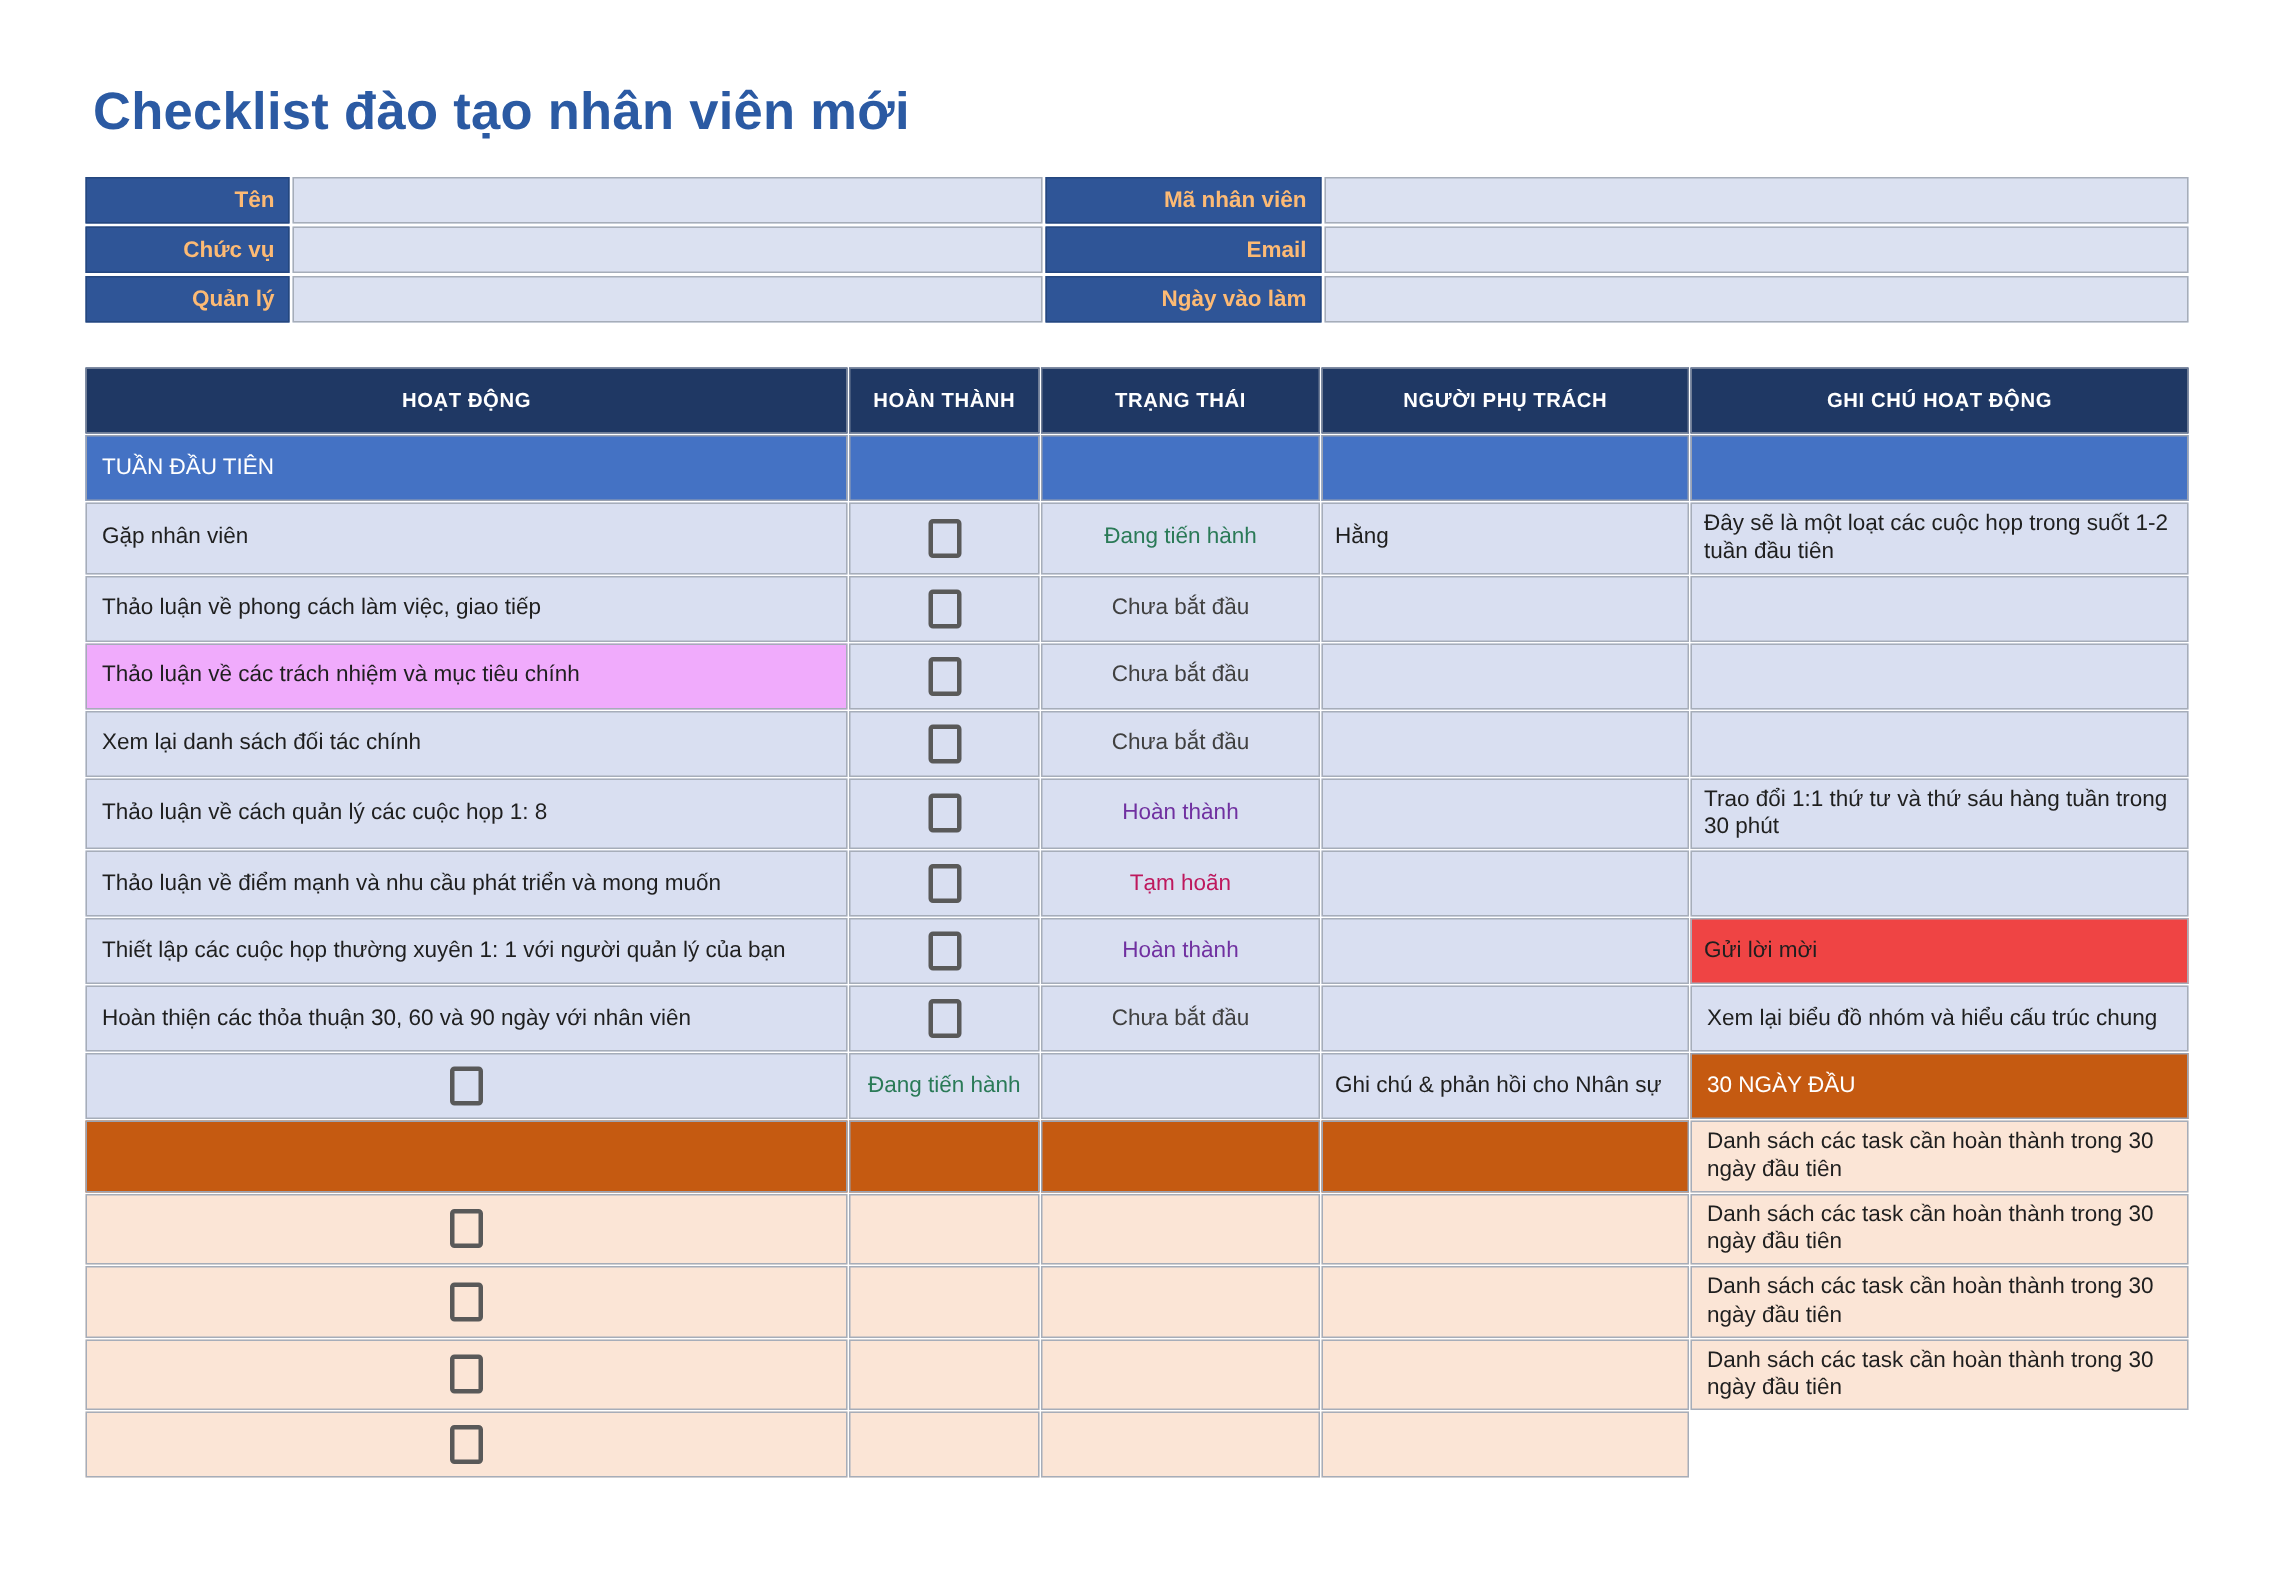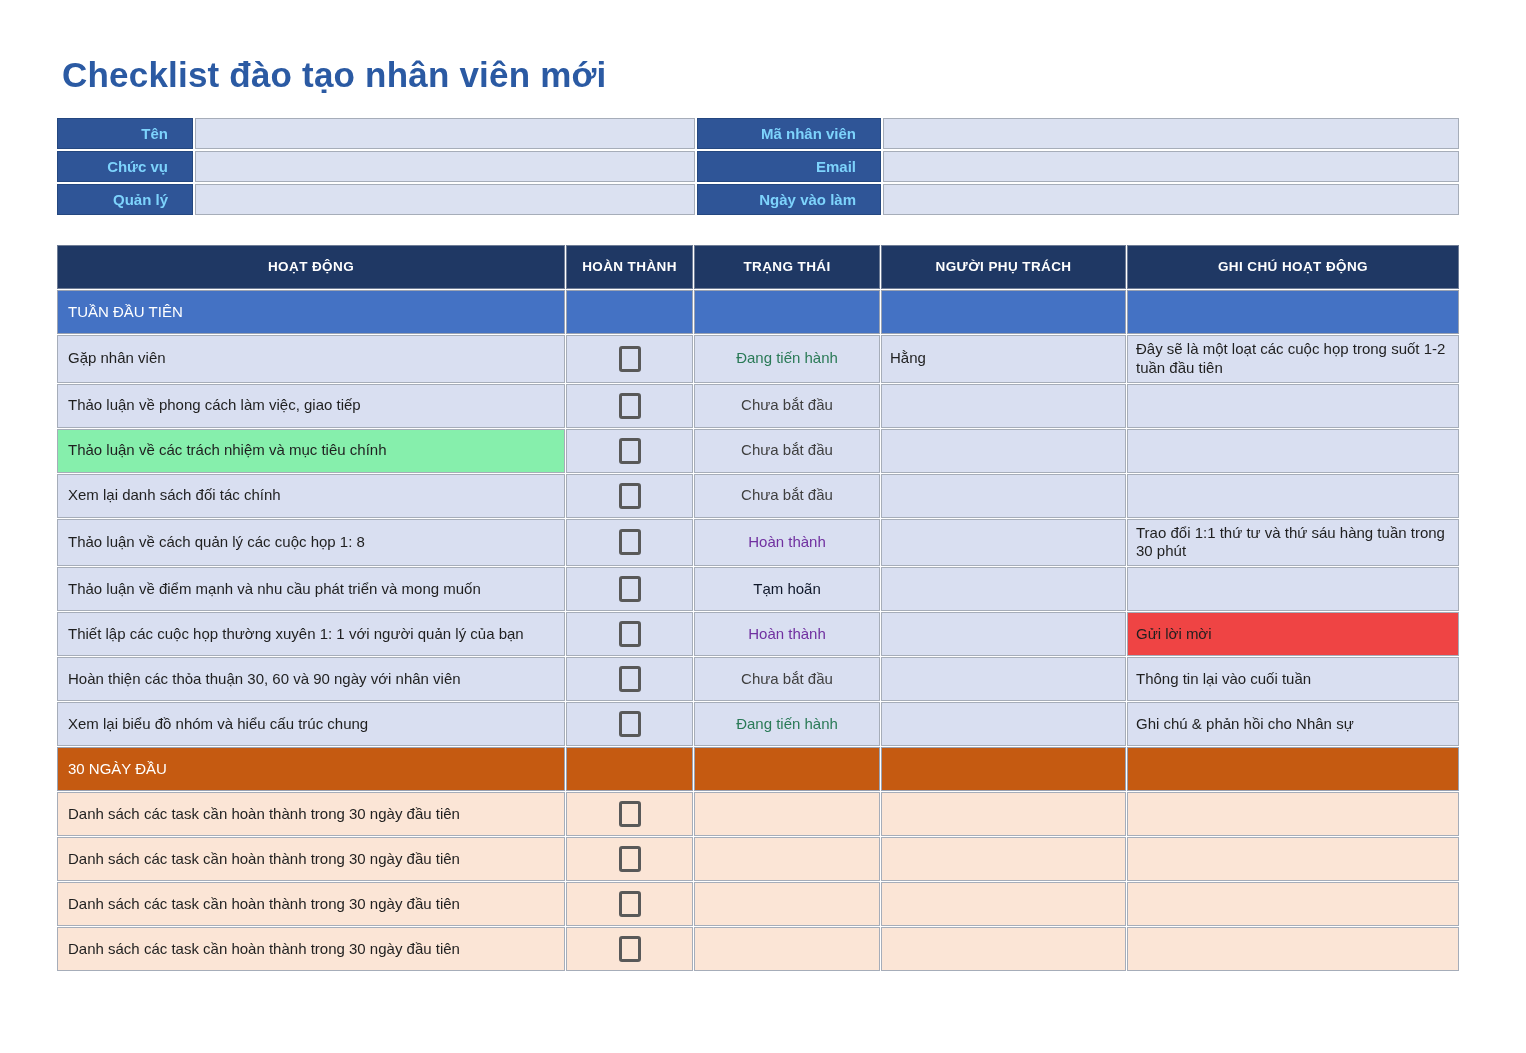--- a/index.html
+++ b/index.html
@@ -13,23 +13,23 @@
     margin:55px 0 0 62px;font-size:35px;font-weight:bold;color:#2b5aa3;
     letter-spacing:0.2px;
   }
   
   .info-grid{
     display:grid;margin:23px 0 0 57px;width:1398px;
     grid-template-columns:136px 500px 184px 576px;
     grid-auto-rows:31px;gap:2px;background:#ffffff;
   }
   .info-grid .lbl{
-    background:#2f5597;color:#7dd3fc;font-weight:bold;font-size:15px;
+    background:#2f5597;color:#fdba74;font-weight:bold;font-size:15px;
     display:flex;align-items:center;justify-content:flex-end;
-    padding-right:24px;border:1px solid #24477f;
+    padding-right:9px;border:1px solid #24477f;
   }
   .info-grid .val{
     background:#dbe1f1;border:1px solid #a6adb9;
     display:flex;align-items:center;padding:0 8px;font-size:15px;
   }
   
   .chk-grid{
     display:grid;margin:30px 0 0 57px;width:1398px;
     grid-template-columns:508px 127px 186px 245px 332px;
     gap:1px;background:#ffffff;
@@ -96,21 +96,21 @@
       <div class="cell center" style="background: rgb(217, 223, 241); color: rgb(42, 122, 87);">Đang tiến hành</div>
       <div class="cell person" style="background: rgb(217, 223, 241);">Hằng</div>
       <div class="cell note" style="background: rgb(217, 223, 241);">Đây sẽ là một loạt các cuộc họp trong suốt 1-2 tuần đầu tiên</div>
       <div class="cell activity" style="background: rgb(217, 223, 241);">Thảo luận về phong cách làm việc, giao tiếp</div>
       <div class="cell center" style="background: rgb(217, 223, 241);">
         <div class="checkbox"></div>
       </div>
       <div class="cell center" style="background: rgb(217, 223, 241); color: rgb(64, 64, 64);">Chưa bắt đầu</div>
       <div class="cell person" style="background: rgb(217, 223, 241);"></div>
       <div class="cell note" style="background: rgb(217, 223, 241);"></div>
-      <div class="cell activity" style="background: #86efac;">Thảo luận về các trách nhiệm và mục tiêu chính</div>
+      <div class="cell activity" style="background: #f0abfc;">Thảo luận về các trách nhiệm và mục tiêu chính</div>
       <div class="cell center" style="background: rgb(217, 223, 241);">
         <div class="checkbox"></div>
       </div>
       <div class="cell center" style="background: rgb(217, 223, 241); color: rgb(64, 64, 64);">Chưa bắt đầu</div>
       <div class="cell person" style="background: rgb(217, 223, 241);"></div>
       <div class="cell note" style="background: rgb(217, 223, 241);"></div>
       <div class="cell activity" style="background: rgb(217, 223, 241);">Xem lại danh sách đối tác chính</div>
       <div class="cell center" style="background: rgb(217, 223, 241);">
         <div class="checkbox"></div>
       </div>
@@ -121,37 +121,36 @@
       <div class="cell center" style="background: rgb(217, 223, 241);">
         <div class="checkbox"></div>
       </div>
       <div class="cell center" style="background: rgb(217, 223, 241); color: rgb(112, 48, 160);">Hoàn thành</div>
       <div class="cell person" style="background: rgb(217, 223, 241);"></div>
       <div class="cell note" style="background: rgb(217, 223, 241);">Trao đổi 1:1  thứ tư và thứ sáu hàng tuần trong 30 phút</div>
       <div class="cell activity" style="background: rgb(217, 223, 241);">Thảo luận về điểm mạnh và nhu cầu phát triển và mong muốn</div>
       <div class="cell center" style="background: rgb(217, 223, 241);">
         <div class="checkbox"></div>
       </div>
-      <div class="cell center" style="background: rgb(217, 223, 241); color: #0f172a;">Tạm hoãn</div>
+      <div class="cell center" style="background: rgb(217, 223, 241); color: #be185d;">Tạm hoãn</div>
       <div class="cell person" style="background: rgb(217, 223, 241);"></div>
       <div class="cell note" style="background: rgb(217, 223, 241);"></div>
       <div class="cell activity" style="background: rgb(217, 223, 241);">Thiết lập các cuộc họp thường xuyên 1: 1 với người quản lý của bạn</div>
       <div class="cell center" style="background: rgb(217, 223, 241);">
         <div class="checkbox"></div>
       </div>
       <div class="cell center" style="background: rgb(217, 223, 241); color: rgb(112, 48, 160);">Hoàn thành</div>
       <div class="cell person" style="background: rgb(217, 223, 241);"></div>
       <div class="cell note" style="background: #ef4444;">Gửi lời mời</div>
       <div class="cell activity" style="background: rgb(217, 223, 241);">Hoàn thiện các thỏa thuận 30, 60 và 90 ngày với nhân viên</div>
       <div class="cell center" style="background: rgb(217, 223, 241);">
         <div class="checkbox"></div>
       </div>
       <div class="cell center" style="background: rgb(217, 223, 241); color: rgb(64, 64, 64);">Chưa bắt đầu</div>
       <div class="cell person" style="background: rgb(217, 223, 241);"></div>
-      <div class="cell note" style="background: rgb(217, 223, 241);">Thông tin lại vào cuối tuần</div>
       <div class="cell activity" style="background: rgb(217, 223, 241);">Xem lại biểu đồ nhóm và hiểu cấu trúc chung</div>
       <div class="cell center" style="background: rgb(217, 223, 241);">
         <div class="checkbox"></div>
       </div>
       <div class="cell center" style="background: rgb(217, 223, 241); color: rgb(42, 122, 87);">Đang tiến hành</div>
       <div class="cell person" style="background: rgb(217, 223, 241);"></div>
       <div class="cell note" style="background: rgb(217, 223, 241);">Ghi chú &amp; phản hồi cho Nhân sự</div>
       <div class="cell section first" style="background: rgb(197, 90, 17);">30 NGÀY ĐẦU</div>
       <div class="cell section" style="background: rgb(197, 90, 17);"></div>
       <div class="cell section" style="background: rgb(197, 90, 17);"></div>

